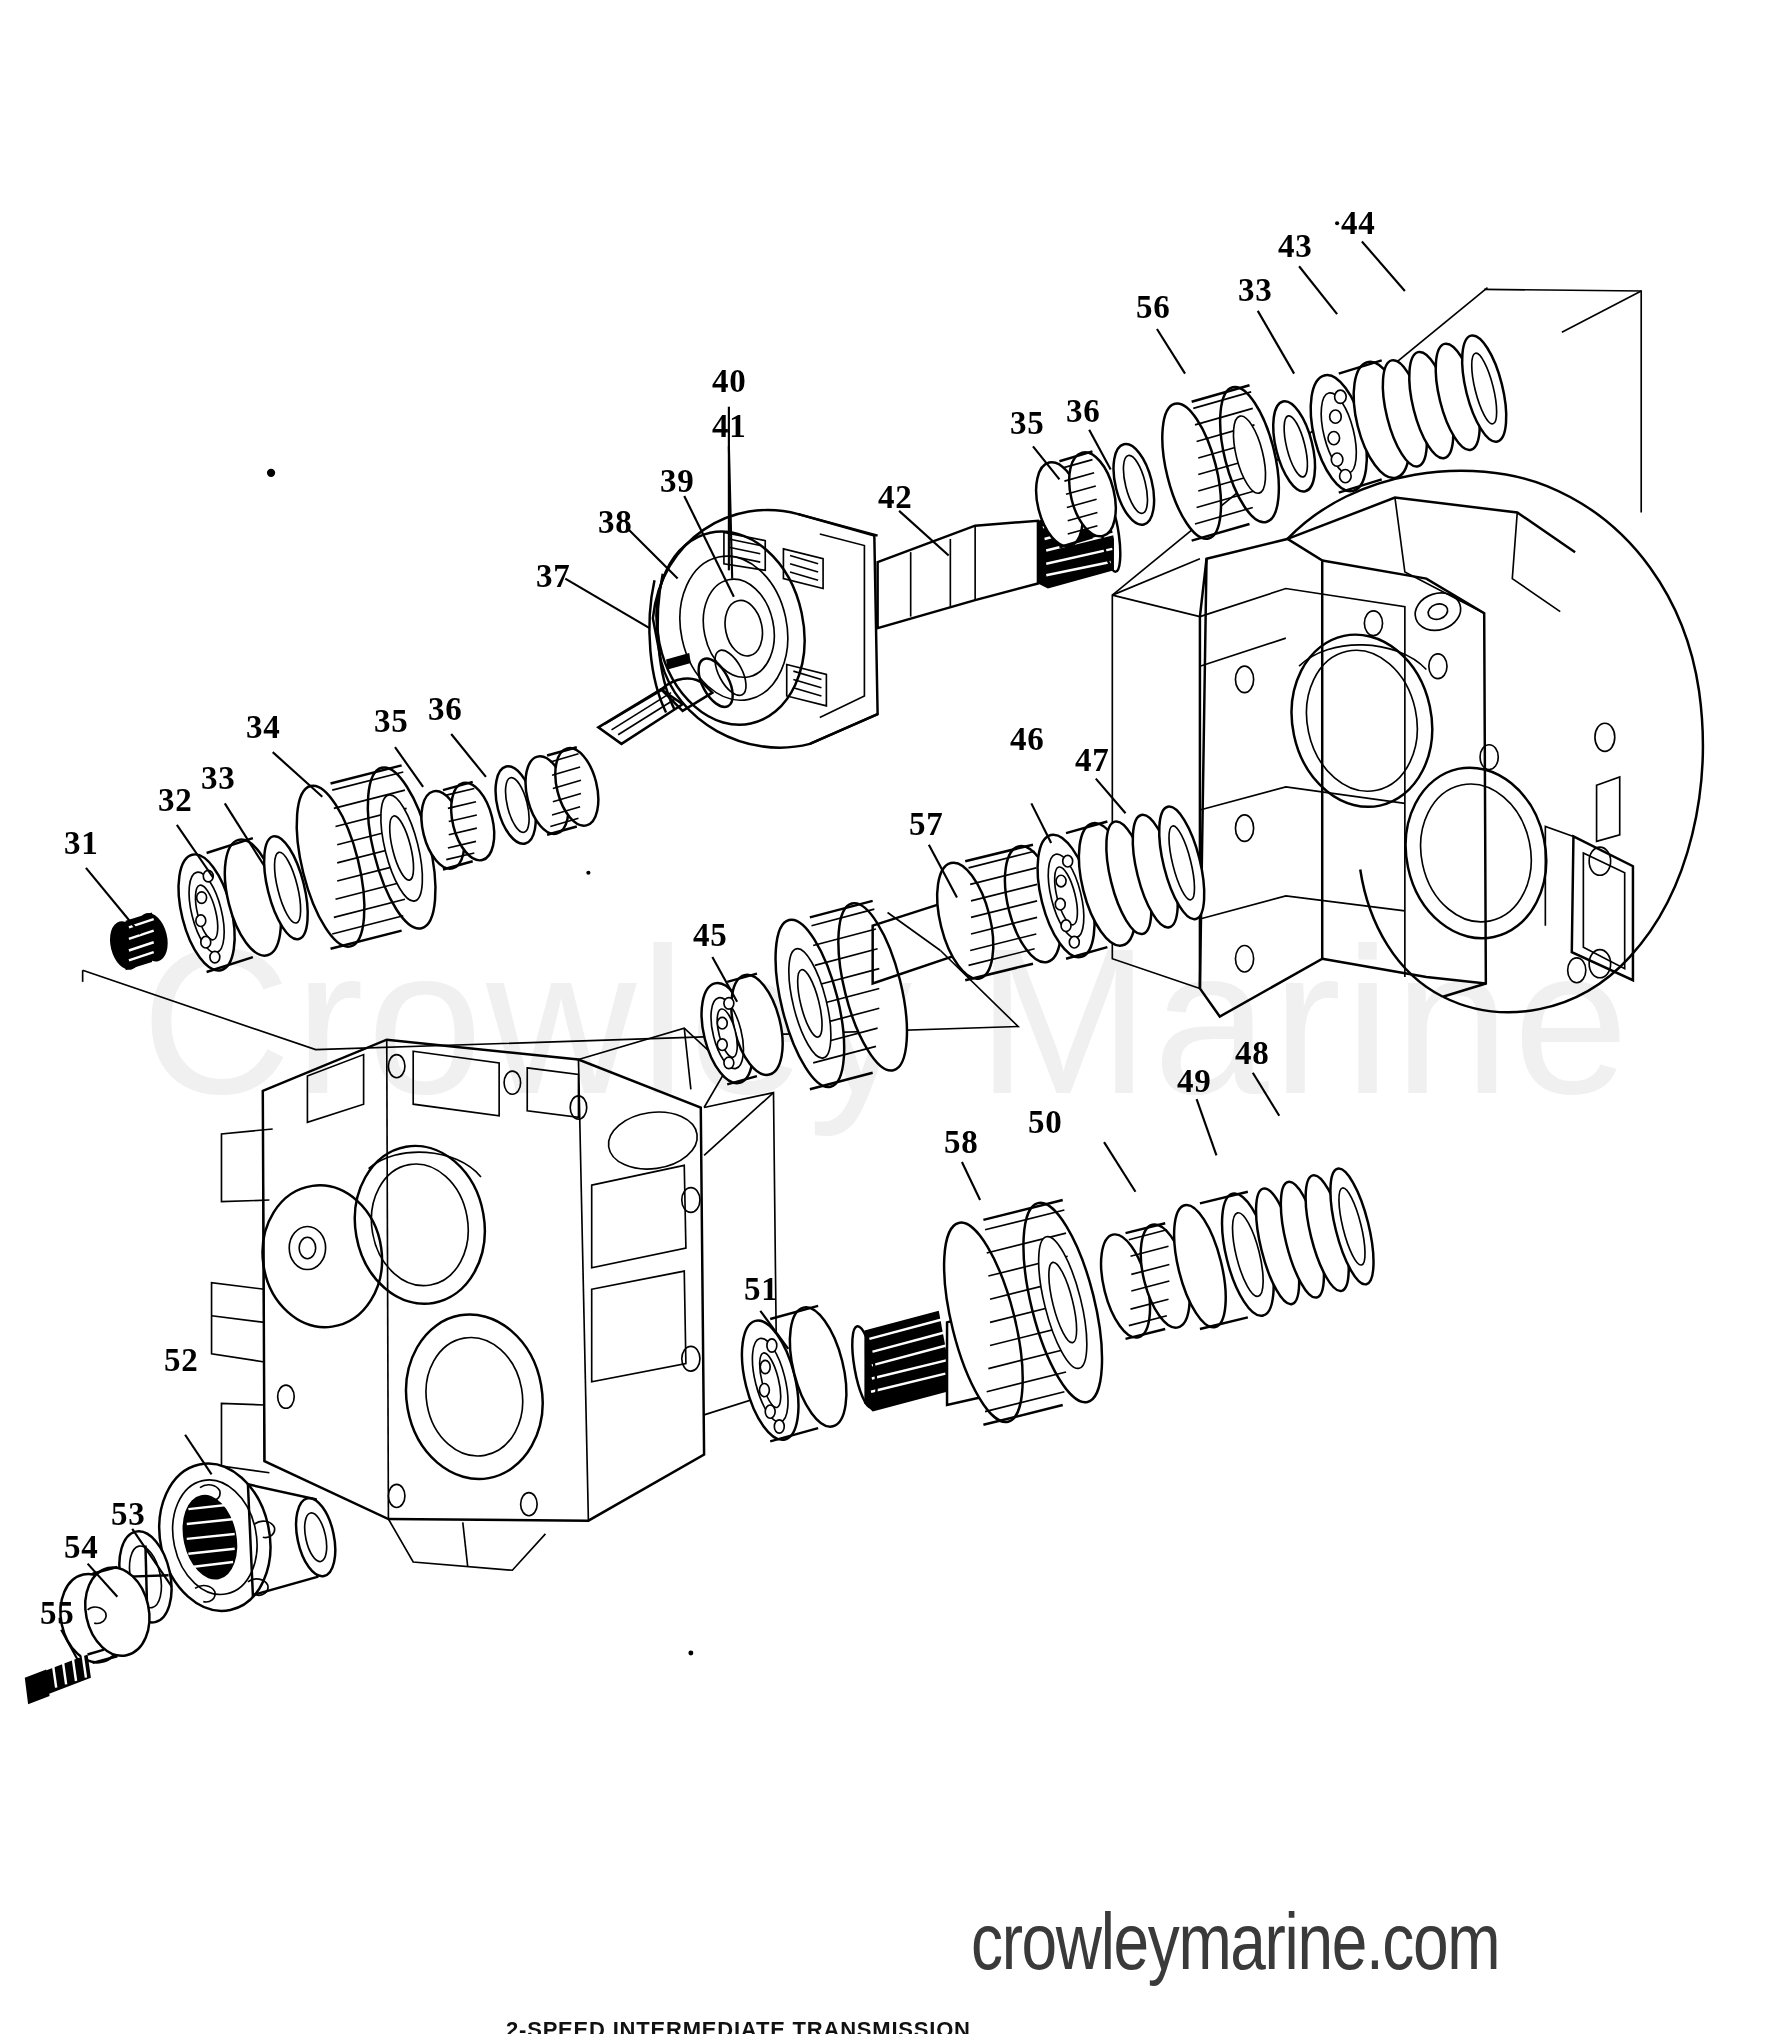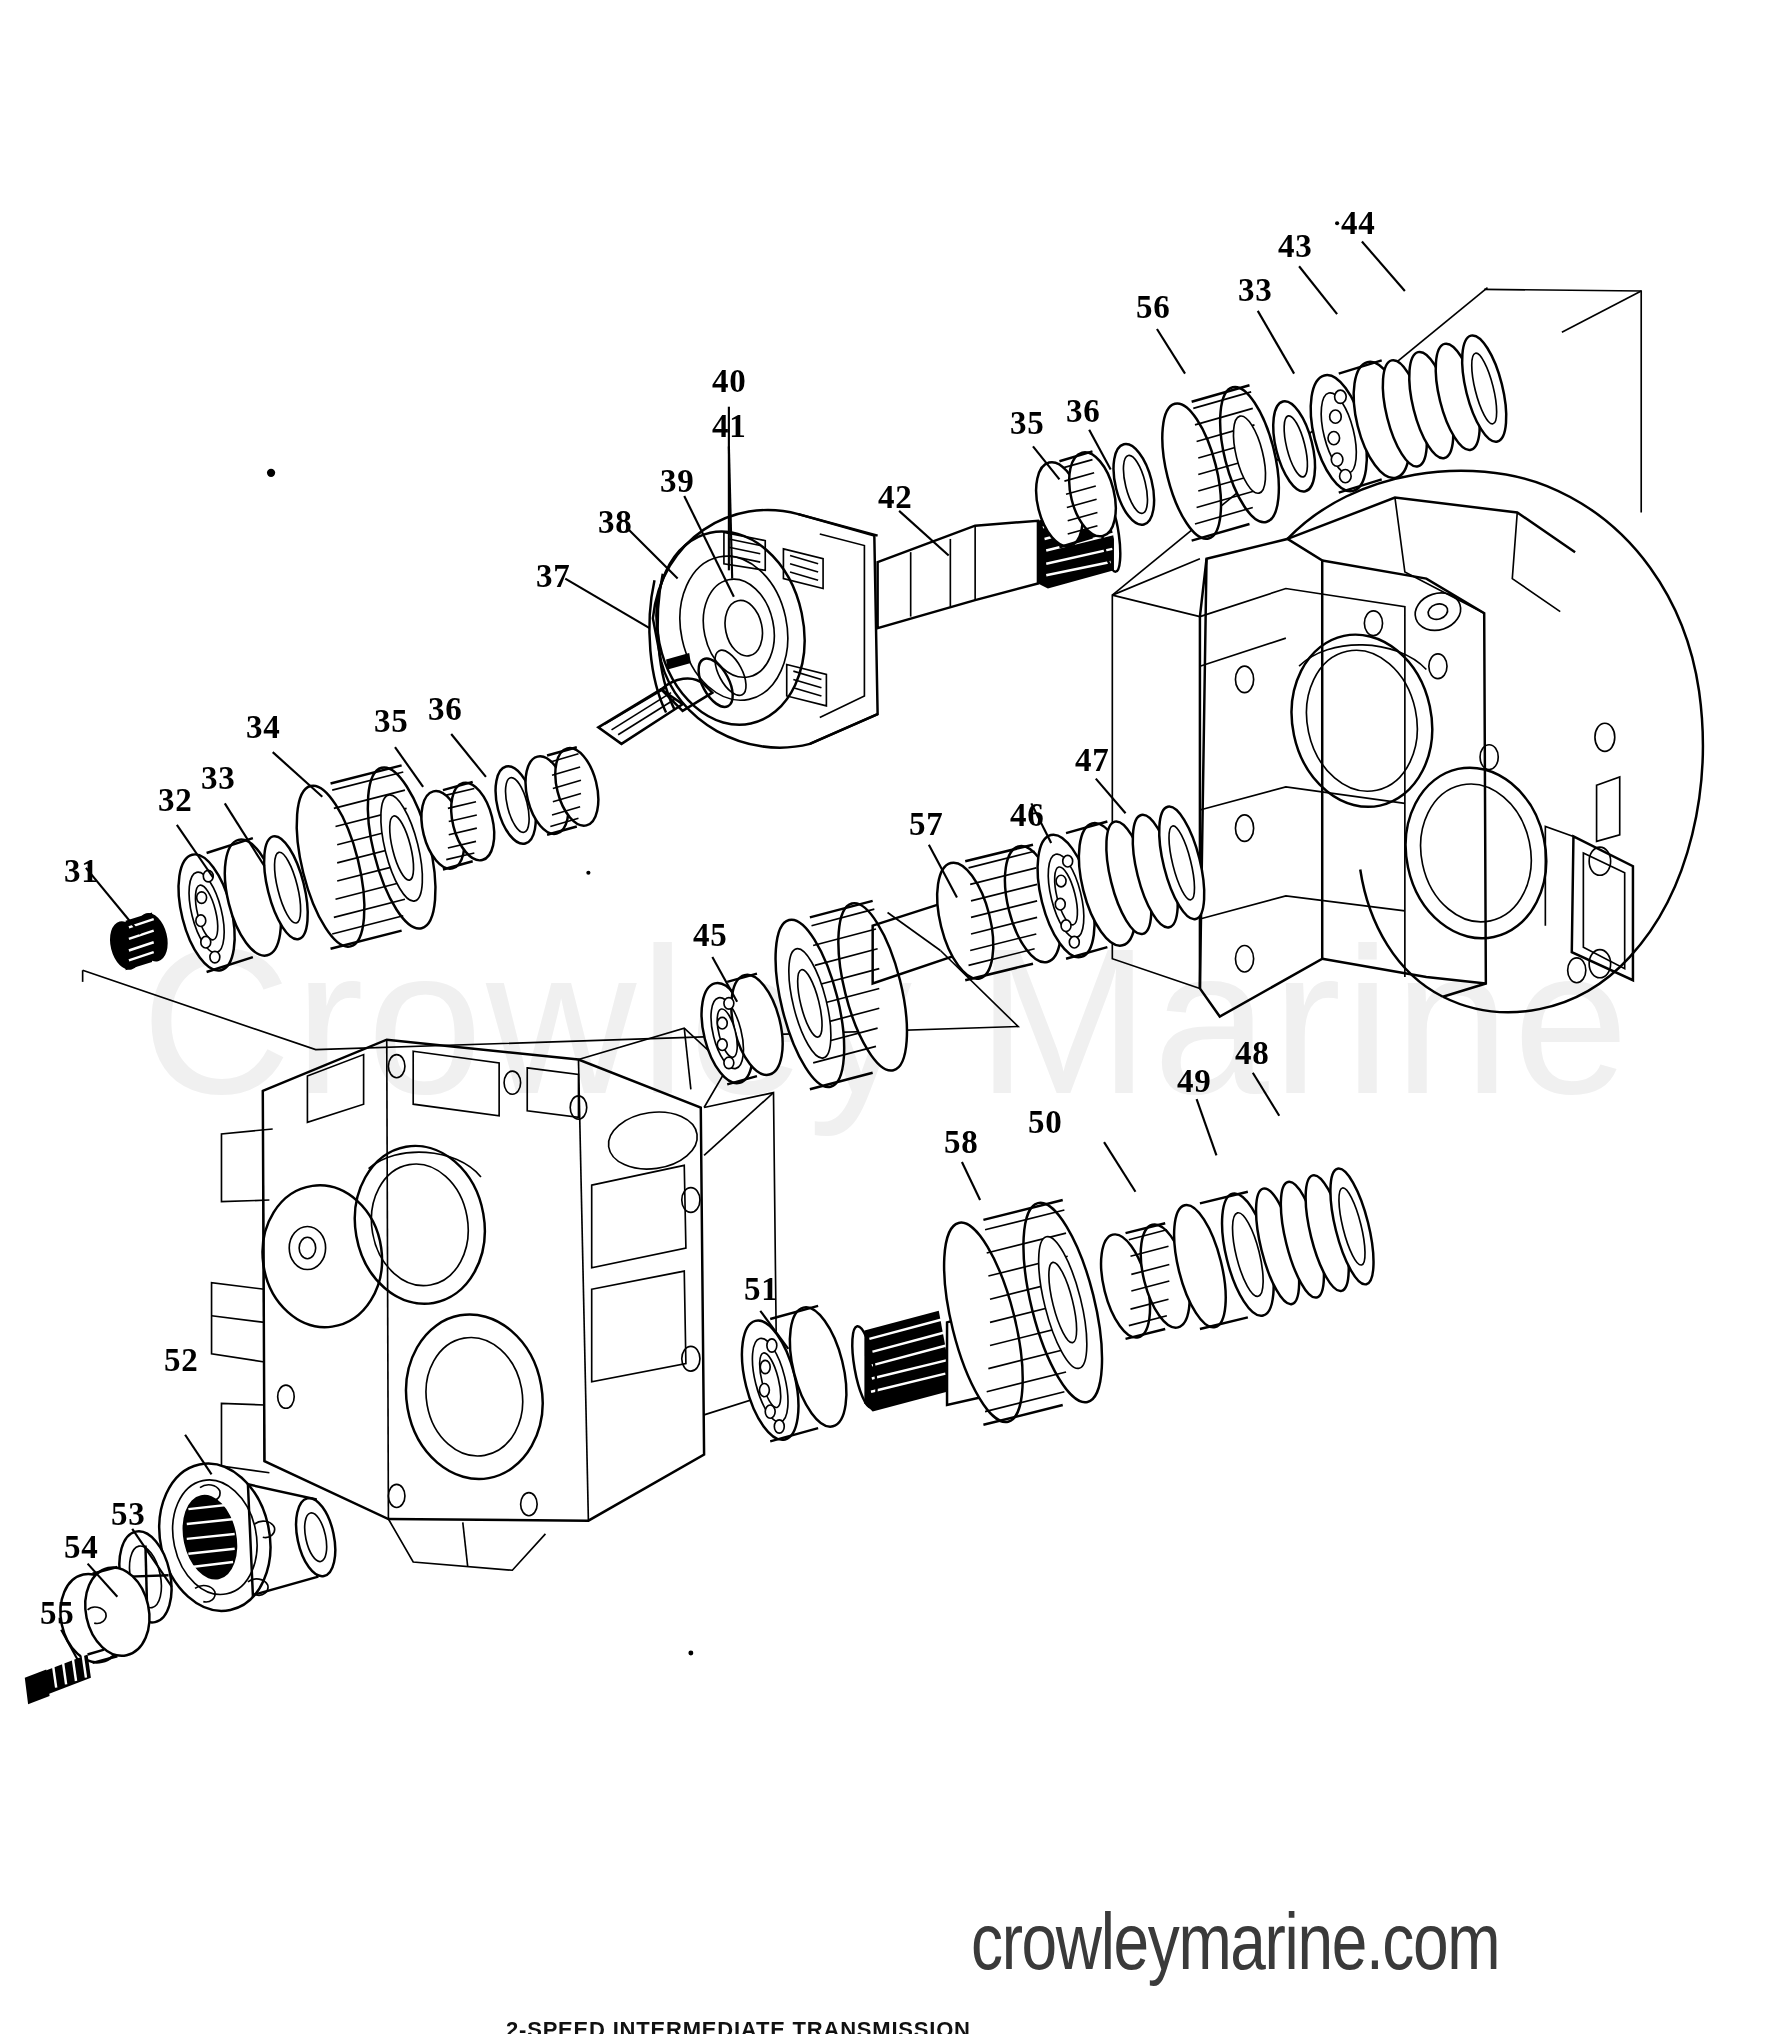--- a/index.html
+++ b/index.html
@@ -628,41 +628,41 @@
 
     <g>
       <circle cx="328" cy="572" r="5" fill="#000"></circle>
       <circle cx="836" cy="2000" r="3" fill="#000"></circle>
       <circle cx="712" cy="1056" r="2.5" fill="#000"></circle>
       <circle cx="1618" cy="270" r="2.5" fill="#000"></circle>
     </g>
   </svg>
 
   <div id="callout-layer">
-      <div class="callout" style="left: 64px; top: 827px; margin-top: 28px;">31</div>
+      <div class="callout" style="left: 64px; top: 827px;">31</div>
       <div class="callout" style="left: 158px; top: 784px;">32</div>
       <div class="callout" style="left: 201px; top: 762px;">33</div>
       <div class="callout" style="left: 246px; top: 711px; text-align: right;">34</div>
       <div class="callout" style="left: 374px; top: 705px;">35</div>
       <div class="callout" style="left: 428px; top: 693px;">36</div>
       <div class="callout" style="left: 536px; top: 560px;">37</div>
       <div class="callout" style="left: 598px; top: 506px;">38</div>
       <div class="callout" style="left: 660px; top: 465px;">39</div>
       <div class="callout" style="left: 712px; top: 365px;">40</div>
       <div class="callout" style="left: 712px; top: 410px;">41</div>
       <div class="callout" style="left: 878px; top: 481px;">42</div>
       <div class="callout" style="left: 1278px; top: 230px;">43</div>
       <div class="callout" style="left: 1341px; top: 207px;">44</div>
       <div class="callout" style="left: 1238px; top: 274px;">33</div>
       <div class="callout" style="left: 1136px; top: 291px;">56</div>
       <div class="callout" style="left: 1010px; top: 407px;">35</div>
       <div class="callout" style="left: 1066px; top: 395px;">36</div>
       <div class="callout" style="left: 693px; top: 919px;">45</div>
       <div class="callout" style="left: 909px; top: 808px;">57</div>
-      <div class="callout" style="left: 1010px; top: 799px;">46</div>
+      <div class="callout" style="left: 1010px; top: 723px;">46</div>
       <div class="callout" style="left: 1075px; top: 744px;">47</div>
       <div class="callout" style="left: 1235px; top: 1037px;">48</div>
       <div class="callout" style="left: 1177px; top: 1065px;">49</div>
       <div class="callout" style="left: 1028px; top: 1106px;">50</div>
       <div class="callout" style="left: 944px; top: 1126px;">58</div>
       <div class="callout" style="left: 744px; top: 1273px;">51</div>
       <div class="callout" style="left: 164px; top: 1344px;">52</div>
       <div class="callout" style="left: 111px; top: 1498px;">53</div>
       <div class="callout" style="left: 64px; top: 1531px;">54</div>
       <div class="callout" style="left: 40px; top: 1597px;">55</div>

